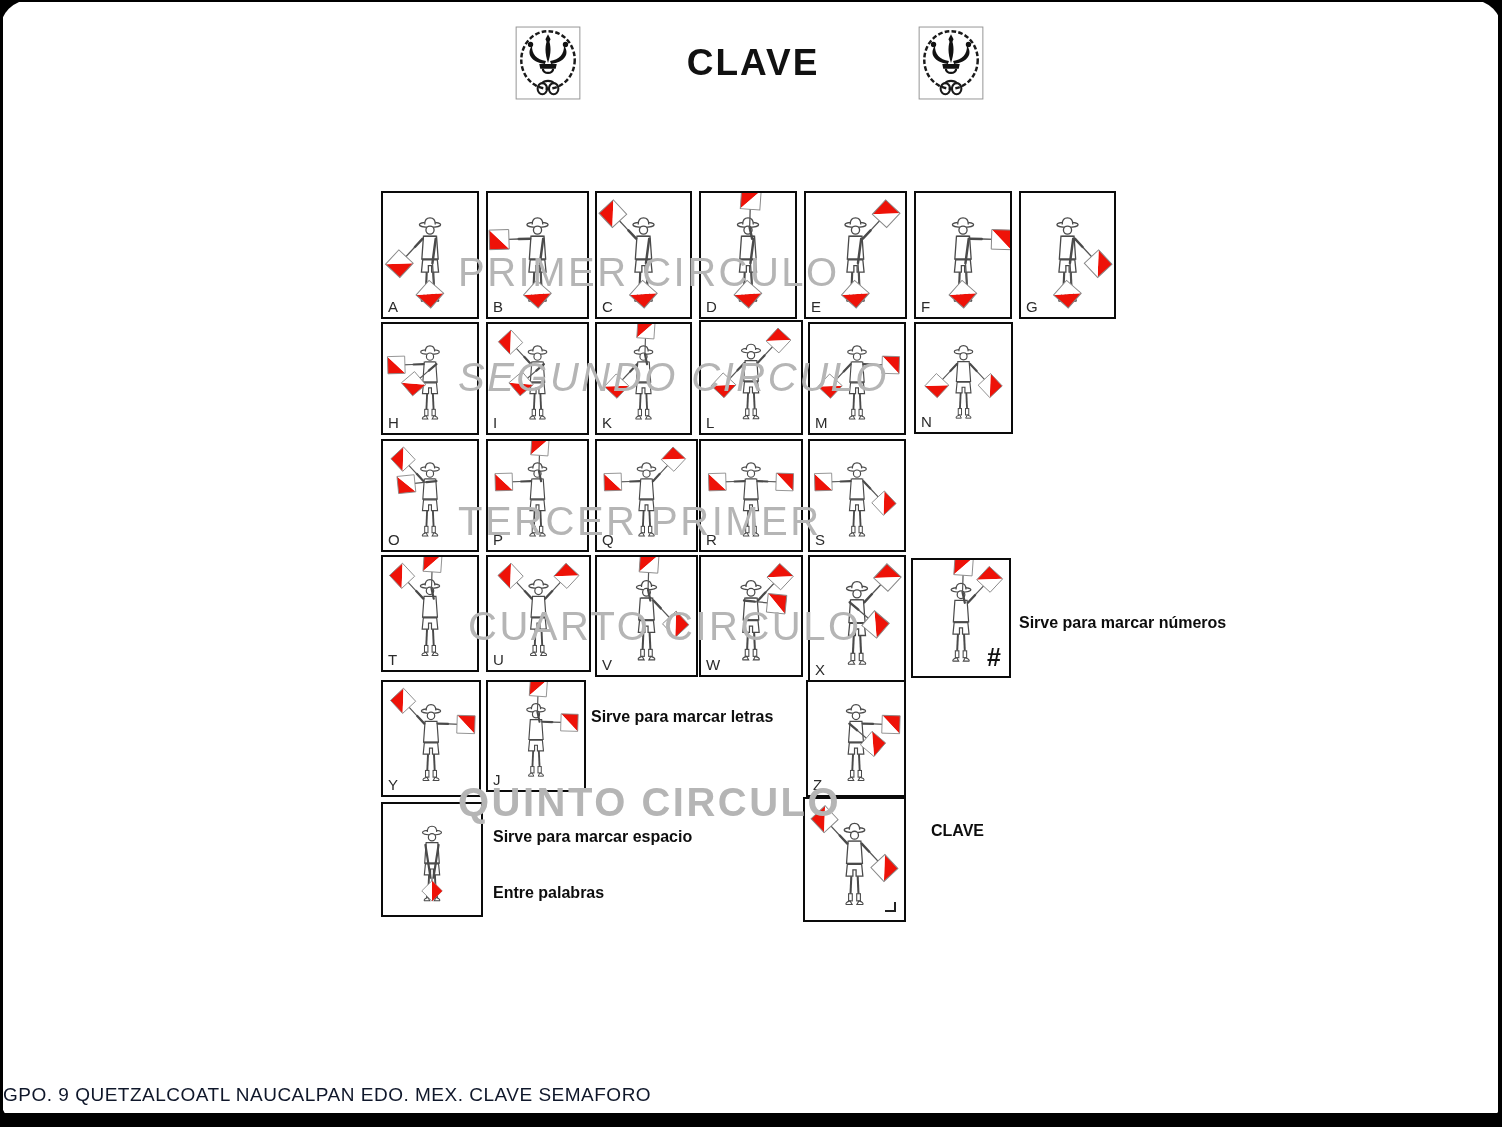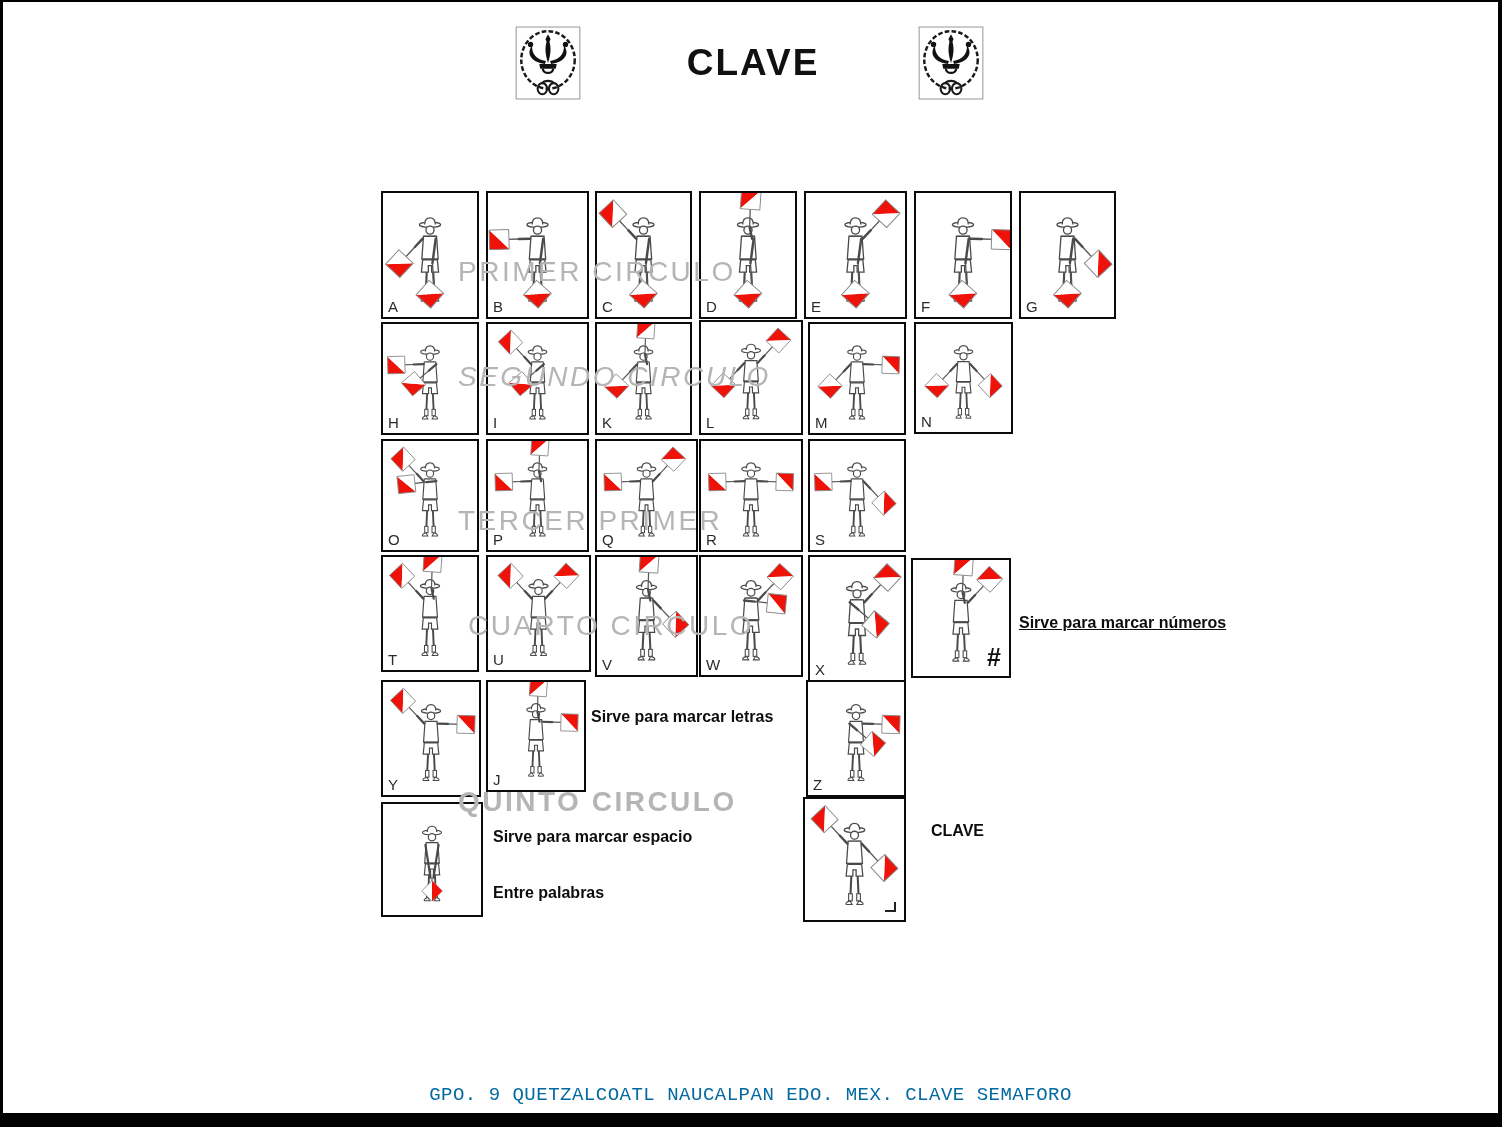--- a/index.html
+++ b/index.html
@@ -1,35 +1,35 @@
 <!DOCTYPE html>
 <html><head>
 <meta charset="utf-8">
 <style>
   html,body{margin:0;padding:0;}
   body{background:#000;font-family:"Liberation Sans",sans-serif;}
-  #frame{position:relative;width:1502px;height:1127px;background:#000;overflow:hidden;}
+  #frame{position:relative;width:1502px;height:1127px;background:#000;overflow:hidden;border-radius:30px;}
   #page{position:absolute;left:3px;top:2px;right:4px;bottom:14px;background:#fff;}
   .title{position:absolute;left:580px;top:36px;width:340px;text-align:center;
          font-size:37px;font-weight:bold;color:#111;letter-spacing:2px;line-height:49px;}
   .logo{position:absolute;width:70px;height:74px;}
   .logo svg{width:100%;height:100%;}
   #logo-left{left:510px;top:24px;}
   #logo-right{left:913px;top:24px;}
-  .wm{position:absolute;transform:translateY(-50%);color:#b5b5b5;font-size:28px;
+  .wm{position:absolute;transform:translateY(-50%);color:#b5b5b5;font-size:40px;
       letter-spacing:2.5px;white-space:nowrap;z-index:5;font-weight:400;}
   .sign-box{position:absolute;border:2px solid #0a0a0a;background:#fff;box-sizing:border-box;z-index:1;}
   .sign-box svg{width:100%;height:100%;display:block;}
   .sign-label{position:absolute;left:5px;bottom:2px;font-size:15px;color:#2b2b2b;z-index:2;}
   .corner-glyph{position:absolute;right:8px;bottom:4px;font-size:25px;font-weight:bold;color:#111;z-index:2;}
   .corner-mark{position:absolute;right:8px;bottom:8px;width:9px;height:8px;
                border-right:2.5px solid #222;border-bottom:2.5px solid #222;z-index:2;}
   .note{position:absolute;font-size:16px;font-weight:bold;color:#0d0d0d;white-space:nowrap;z-index:6;}
-  .footer{position:absolute;left:0;right:0;top:1082px;text-align:center;color:#0369a1;
-          font-size:19px;letter-spacing:0.5px;z-index:6;font-family:Liberation Mono, monospace;}
+  .footer{position:absolute;left:0;right:0;top:1082px;color:#0f172a;
+          font-size:19px;letter-spacing:0.5px;z-index:6;}
 </style>
 </head>
 <body>
 
 <div id="frame">
   <div id="page">
 
     <div class="logo" id="logo-left">
       <svg viewBox="0 0 64 72">
         <rect x="1" y="1" width="62" height="70" fill="none" stroke="#999" stroke-width="1"></rect>
@@ -991,21 +991,21 @@
             <g transform="translate(82.12,58.82) rotate(47.03091423685311)">
               <polygon points="-4,-12 20,-12 20,12" fill="#ee1208"></polygon>
               <polygon points="-4,-12 -4,12 20,12" fill="#fff"></polygon>
               <rect x="-4" y="-12" width="24" height="24" fill="none" stroke="#888" stroke-width="1.2"></rect>
             </g>
           </svg>
           <span class="corner-mark"></span>
         </div>
       </div>
     <div id="note-layer">
-        <div class="note" style="left: 1016px; top: 612px; text-decoration: underline;">Sirve para marcar números</div>
+        <div class="note" style="left: 1016px; top: 612px;">Sirve para marcar números</div>
         <div class="note" style="left: 588px; top: 706px;">Sirve para marcar letras</div>
         <div class="note" style="left: 490px; top: 826px; text-align: right;">Sirve para marcar espacio</div>
         <div class="note" style="left: 490px; top: 857px; margin-top: 25px;">Entre palabras</div>
         <div class="note" style="left: 928px; top: 820px;">CLAVE</div>
       </div>
 
     <div class="footer">GPO. 9 QUETZALCOATL NAUCALPAN EDO. MEX. CLAVE SEMAFORO</div>
   </div>
 </div>
 

